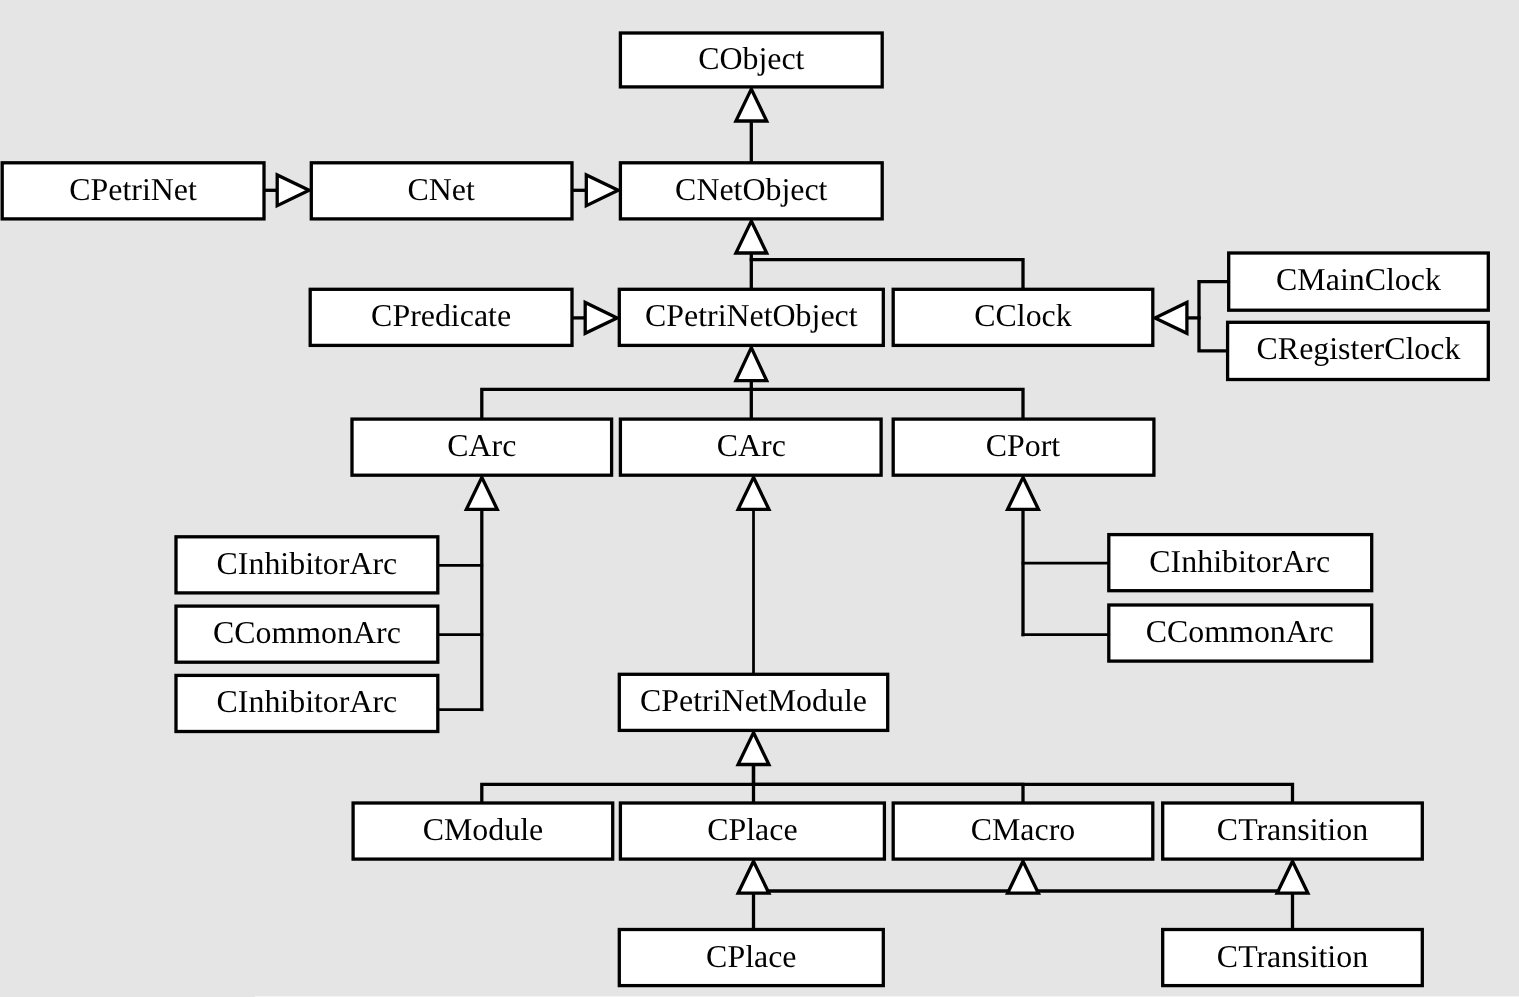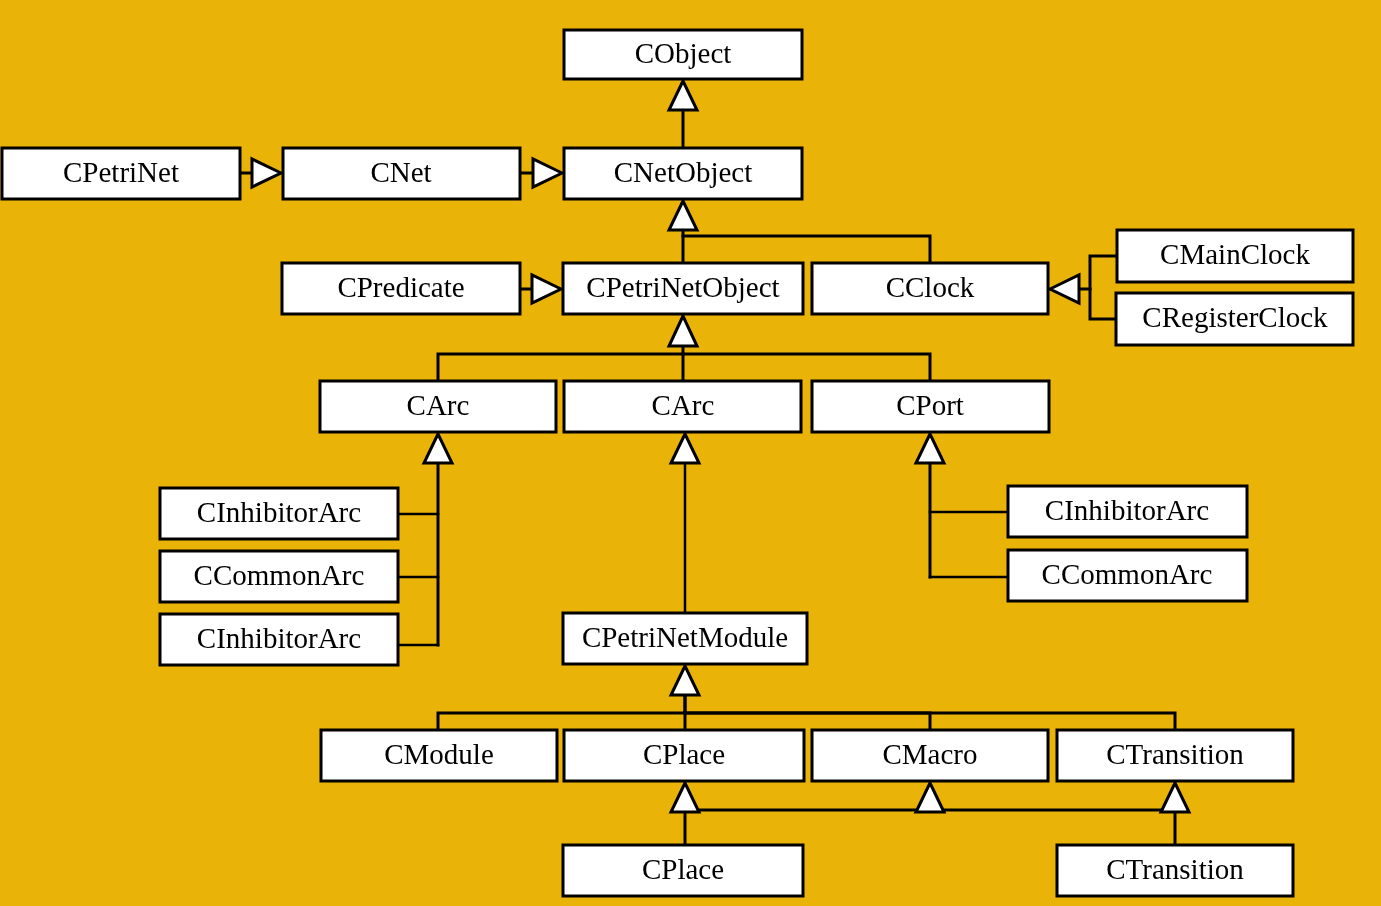--- a/index.html
+++ b/index.html
@@ -4,21 +4,21 @@
 <style>
   html, body {
     margin: 0;
     padding: 0;
     background: #ffffff;
   }
   #diagram-root {
     position: relative;
     width: 1381px;
     height: 906px;
-    background: #eab308;
+    background: #e5e5e5;
     font-family: "Liberation Serif", "DejaVu Serif", serif;
     overflow: hidden;
   }
   svg.diagram-canvas {
     position: absolute;
     left: 0;
     top: 0;
     width: 1381px;
     height: 906px;
   }

